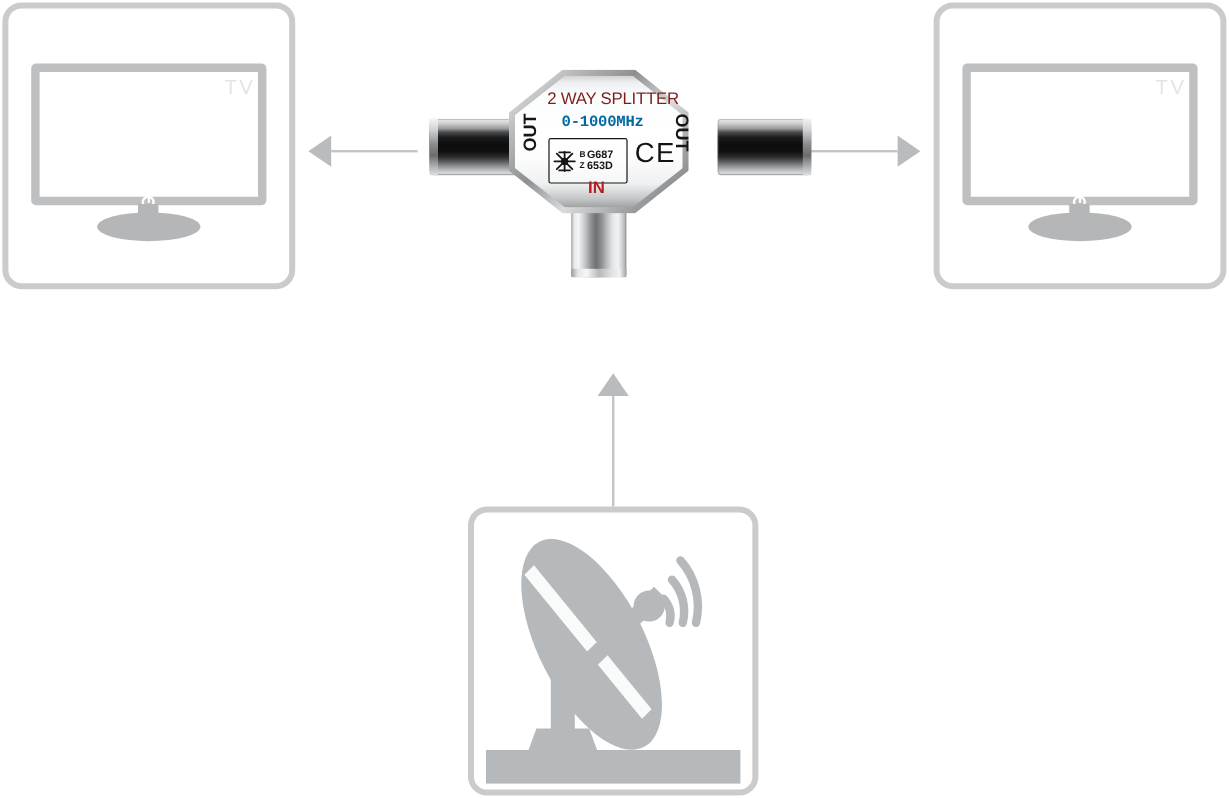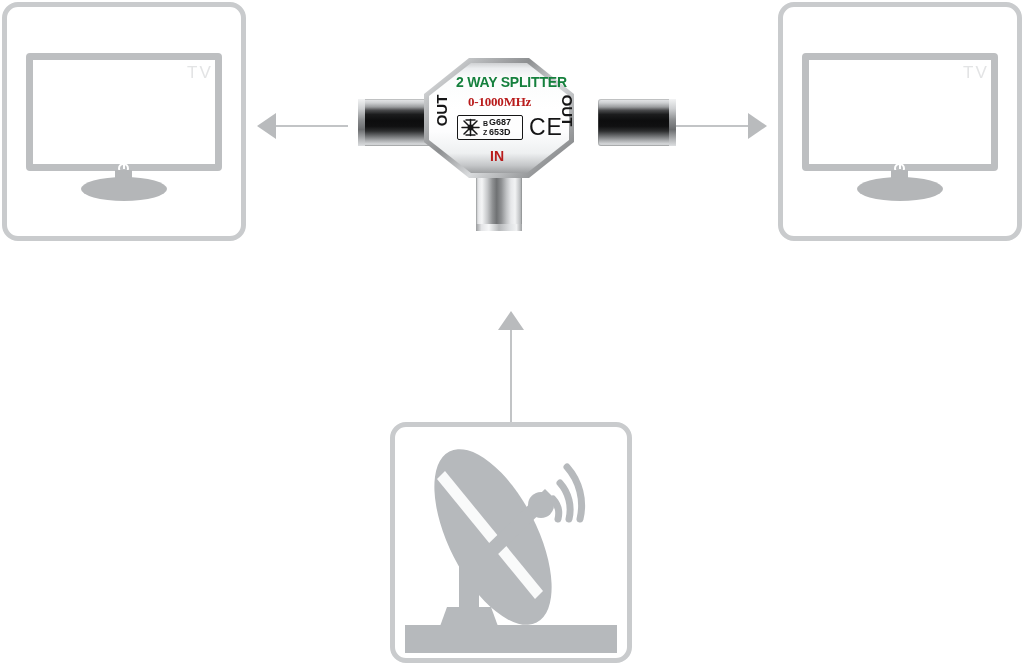--- a/index.html
+++ b/index.html
@@ -177,30 +177,30 @@
   .oct-edge {
     position: absolute;
     background:
       linear-gradient(135deg, #f4f5f6 0%, #b9bbbd 20%, #8d8f91 40%, #d9dbdd 60%, #9ea0a2 80%, #6f7173 100%);
     clip-path: polygon(30% 0%, 70% 0%, 100% 30%, 100% 70%, 70% 100%, 30% 100%, 0% 70%, 0% 30%);
   }
 
   .sp-title {
     position: absolute;
     font-family: "Liberation Sans", sans-serif;
+    font-weight: normal;
+    color: #7f1d1d;
+    white-space: nowrap;
+    letter-spacing: -0.2px;
+  }
+  .sp-freq {
+    position: absolute;
+    font-family: Liberation Mono, monospace;
     font-weight: bold;
-    color: #15803d;
-    white-space: nowrap;
-    letter-spacing: -0.2px;
-  }
-  .sp-freq {
-    position: absolute;
-    font-family: Liberation Serif, serif;
-    font-weight: bold;
-    color: #b91c1c;
+    color: #0369a1;
     white-space: nowrap;
     letter-spacing: -0.2px;
   }
   .sp-out {
     position: absolute;
     font-family: "Liberation Sans", sans-serif;
     font-weight: bold;
     color: #161617;
     white-space: nowrap;
     font-size: 15px;
@@ -328,21 +328,21 @@
     <div class="oct-body" style="left:77px; top:5px; width:140px; height:110px;"></div>
 
     <div class="sp-title" style="left:104px; top:16px; font-size:14px;">2 WAY SPLITTER</div>
 
     <div class="sp-freq" style="left:116px; top:36px; font-size:13px;">0-1000MHz</div>
 
     <div class="sp-out" style="left:74px; top:44px; transform:rotate(-90deg); transform-origin:center center;">OUT</div>
 
     <div class="sp-out" style="left:200px; top:44px; transform:rotate(90deg); transform-origin:center center;">OUT</div>
 
-    <div class="cert-box" style="left:105px; top:57px; width:66px; height:25px;">
+    <div class="cert-box" style="left:105px; top:57px; width:66px; height:38px;">
       <svg width="21" height="19" viewBox="0 0 21 19" style="margin-left:2px;">
         <g stroke="#161617" stroke-width="1.5" fill="none" stroke-linecap="round">
           <path d="M4 3 L10.5 9.5 L17 3"></path>
           <path d="M4 16 L10.5 9.5 L17 16"></path>
           <path d="M10.5 1.5 L10.5 17.5"></path>
           <path d="M2 9.5 L19 9.5"></path>
           <circle cx="10.5" cy="9.5" r="3" fill="#161617" stroke="none"></circle>
           <path d="M6 2 L15 2"></path>
           <path d="M6 17 L15 17"></path>
         </g>

